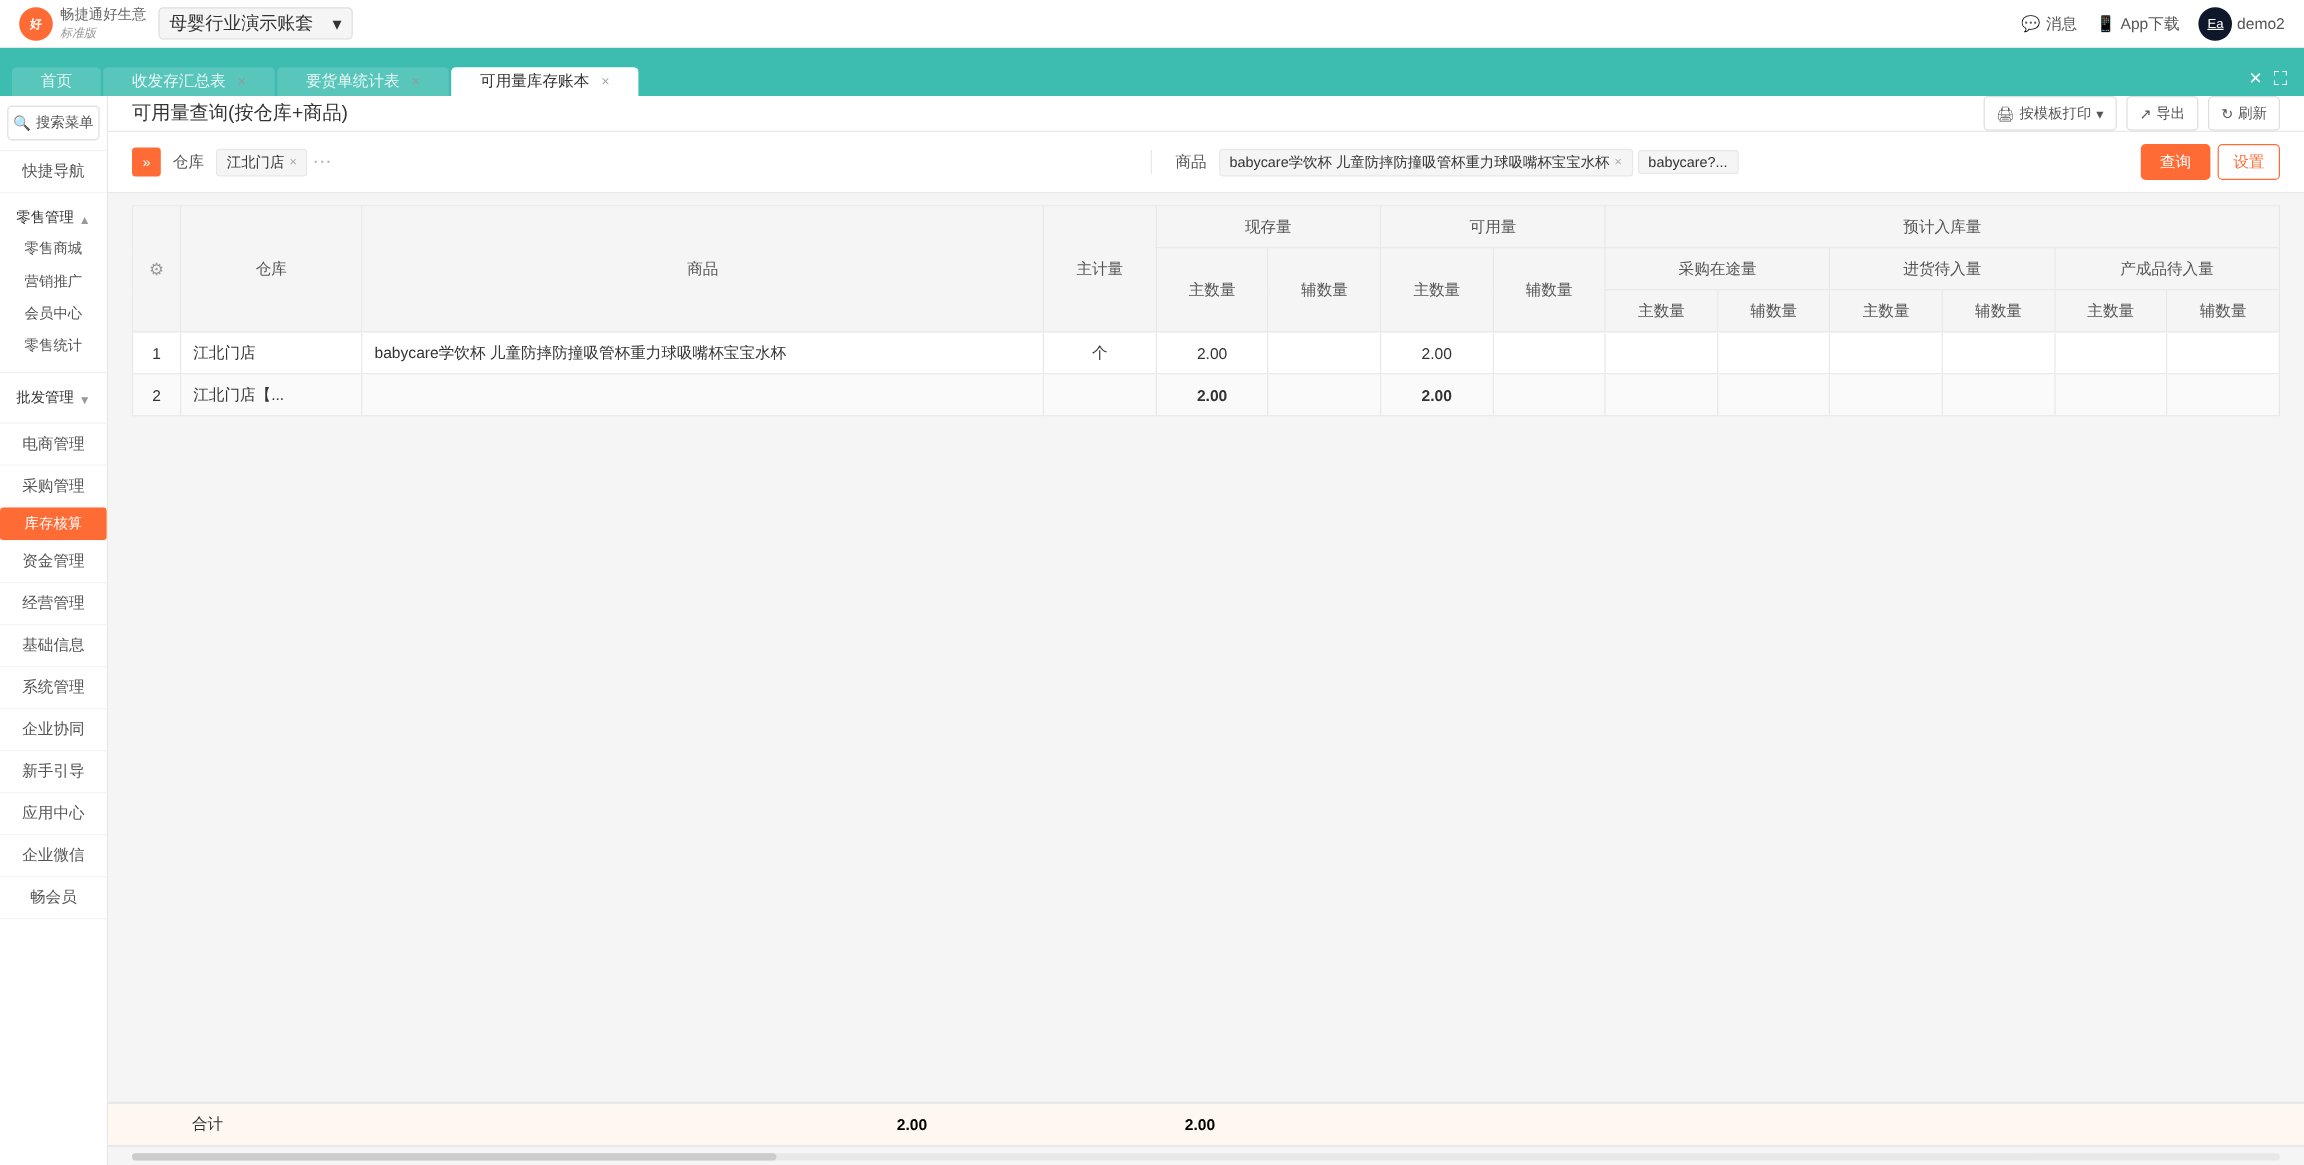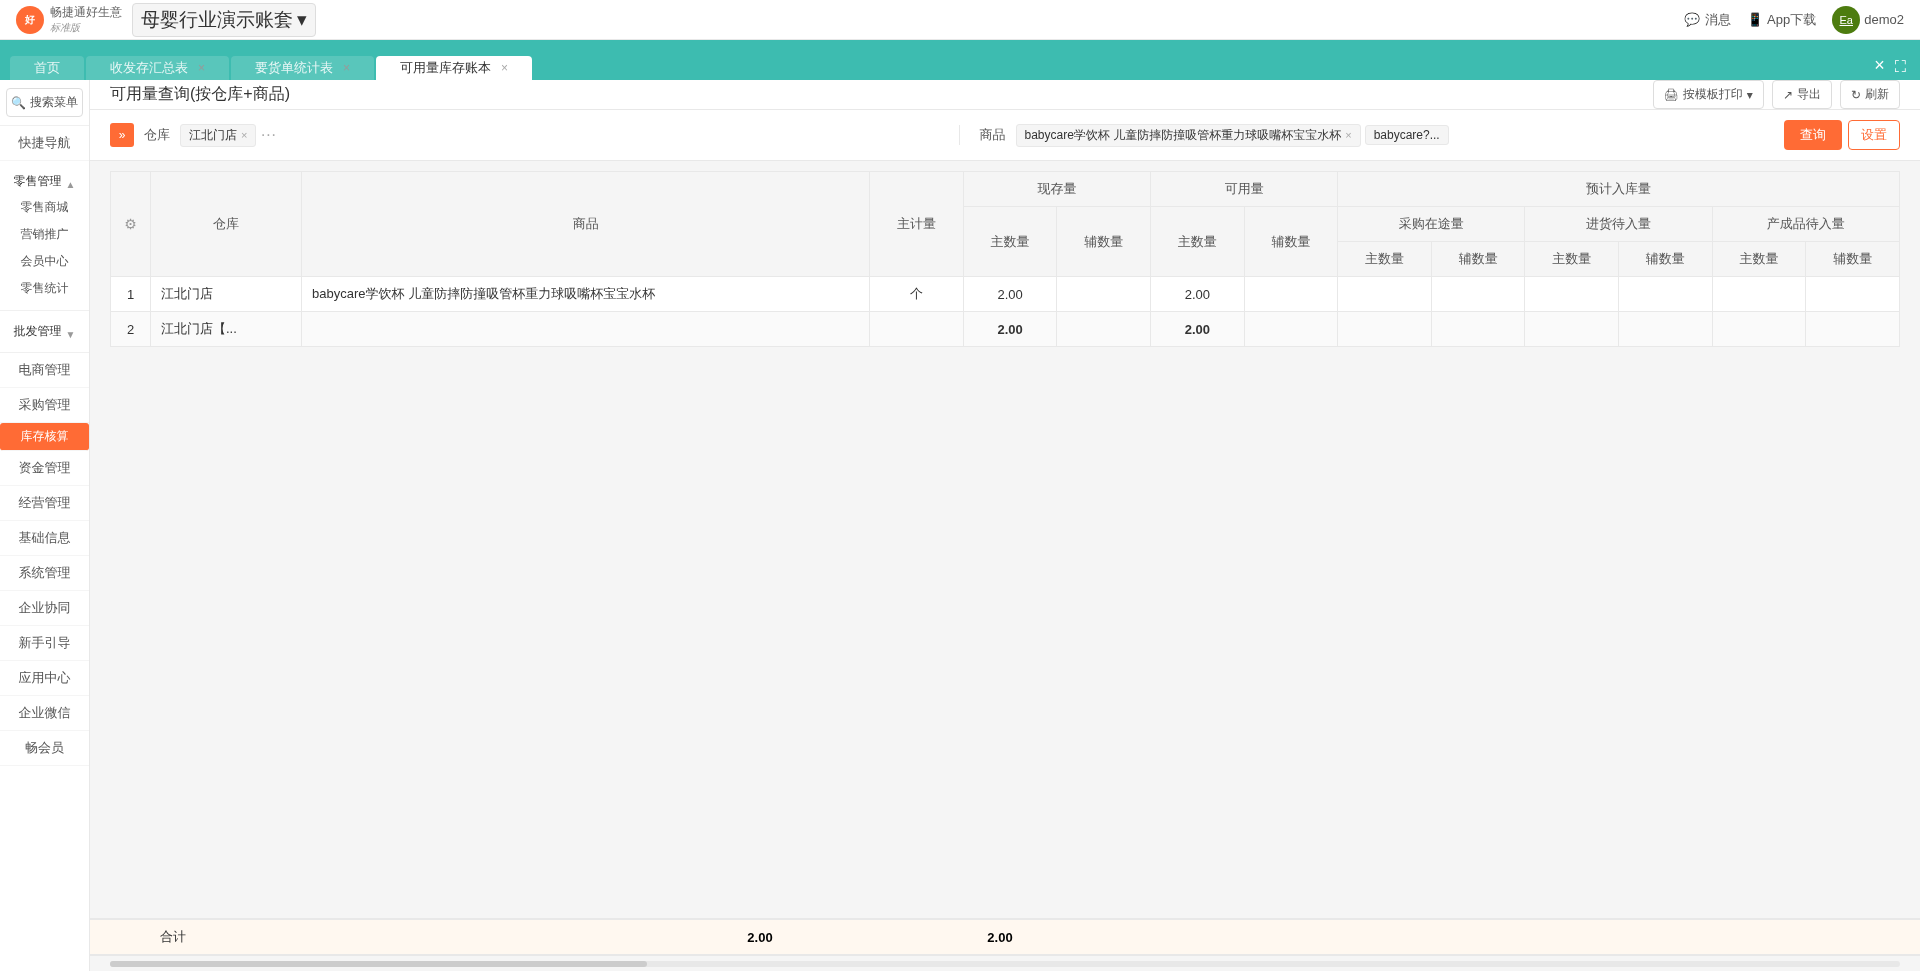--- a/index.html
+++ b/index.html
@@ -5,24 +5,24 @@
     * { margin: 0; padding: 0; box-sizing: border-box; }
     body { font-family: 'Microsoft YaHei', Arial, sans-serif; font-size: 13px; background: #f5f5f5; width: 1920px; height: 971px; overflow: hidden; display: flex; flex-direction: column; }
 
     
     .top-bar { height: 40px; background: #fff; border-bottom: 1px solid #e8e8e8; display: flex; align-items: center; padding: 0 16px; justify-content: space-between; flex-shrink: 0; }
     .top-bar-left { display: flex; align-items: center; gap: 10px; }
     .logo-area { display: flex; align-items: center; gap: 6px; }
     .logo-icon { width: 28px; height: 28px; background: #ff6b35; border-radius: 50%; display: flex; align-items: center; justify-content: center; color: white; font-size: 10px; font-weight: bold; }
     .logo-text { font-size: 12px; color: #666; }
     .logo-sub { font-size: 10px; color: #999; font-style: italic; }
-    .dropdown-selector { display: flex; align-items: center; gap: 4px; background: #f5f5f5; border: 1px solid #ddd; border-radius: 4px; padding: 3px 8px; cursor: pointer; font-size: 19px; color: #333; min-width: 140px; }
+    .dropdown-selector { display: flex; align-items: center; gap: 16px; background: #f5f5f5; border: 1px solid #ddd; border-radius: 4px; padding: 3px 8px; cursor: pointer; font-size: 15px; color: #333; min-width: 140px; }
     .top-bar-right { display: flex; align-items: center; gap: 16px; }
     .top-right-item { display: flex; align-items: center; gap: 4px; cursor: pointer; color: #555; font-size: 13px; }
-    .avatar { width: 28px; height: 28px; border-radius: 50%; background: #4d7c0f; display: flex; align-items: center; justify-content: center; color: white; font-size: 11px; text-decoration: underline; }
+    .avatar { width: 28px; height: 28px; border-radius: 50%; background: #0f172a; display: flex; align-items: center; justify-content: center; color: white; font-size: 11px; text-decoration: underline; }
 
     
     .nav-tabs { height: 40px; background: #3dbcb0; display: flex; align-items: flex-end; padding: 0 10px; flex-shrink: 0; gap: 2px; }
     .nav-tab { height: 24px; padding: 0 24px; border-radius: 4px 4px 0 0; display: flex; align-items: center; gap: 6px; cursor: pointer; font-size: 13px; color: rgba(255,255,255,0.85); background: rgba(255,255,255,0.15); }
     .nav-tab.active { background: #fff; color: #333; }
     .nav-tab .close-x { color: #999; font-size: 12px; cursor: pointer; margin-left: 4px; }
     .nav-tab.active .close-x { color: #aaa; }
     .nav-tab-close-all { margin-left: auto; color: white; cursor: pointer; font-size: 18px; padding: 4px; }
     .nav-tab-fullscreen { color: white; cursor: pointer; font-size: 16px; padding: 4px; }
 

